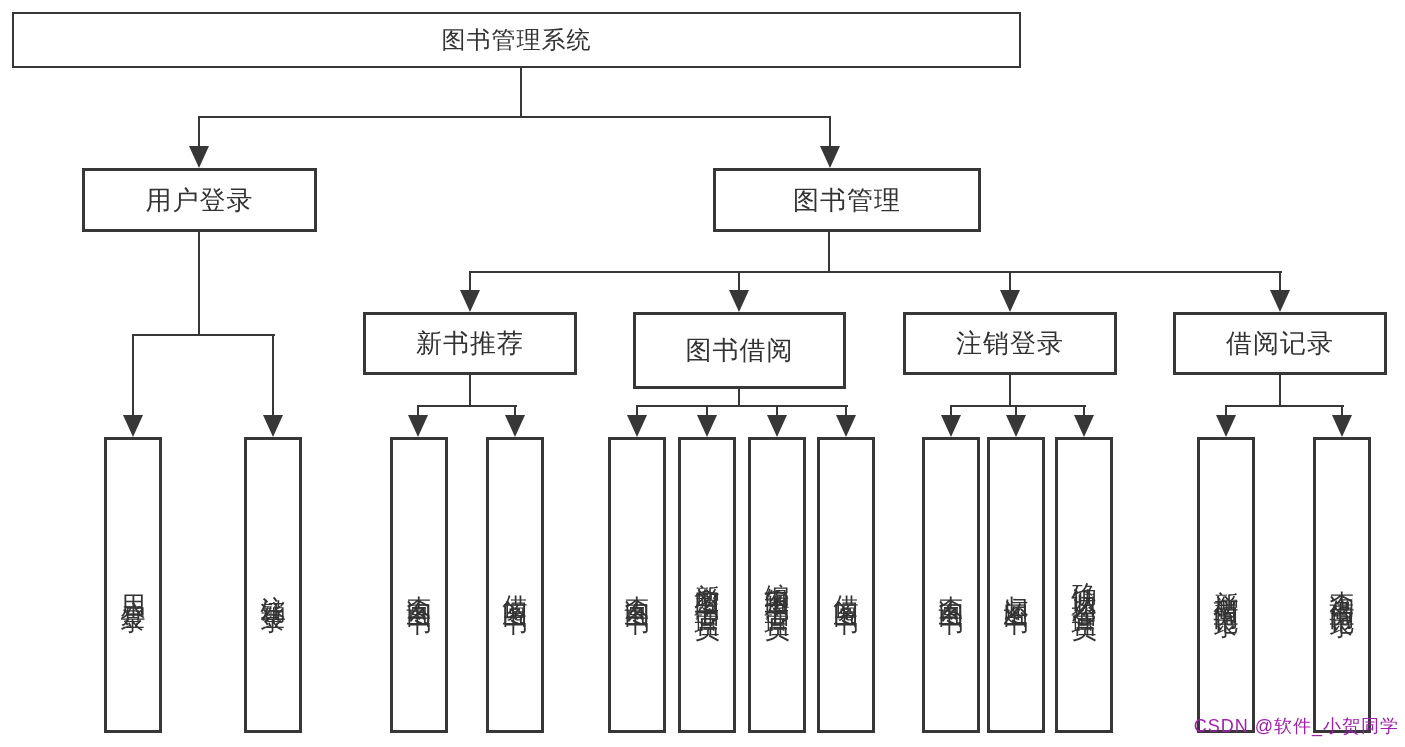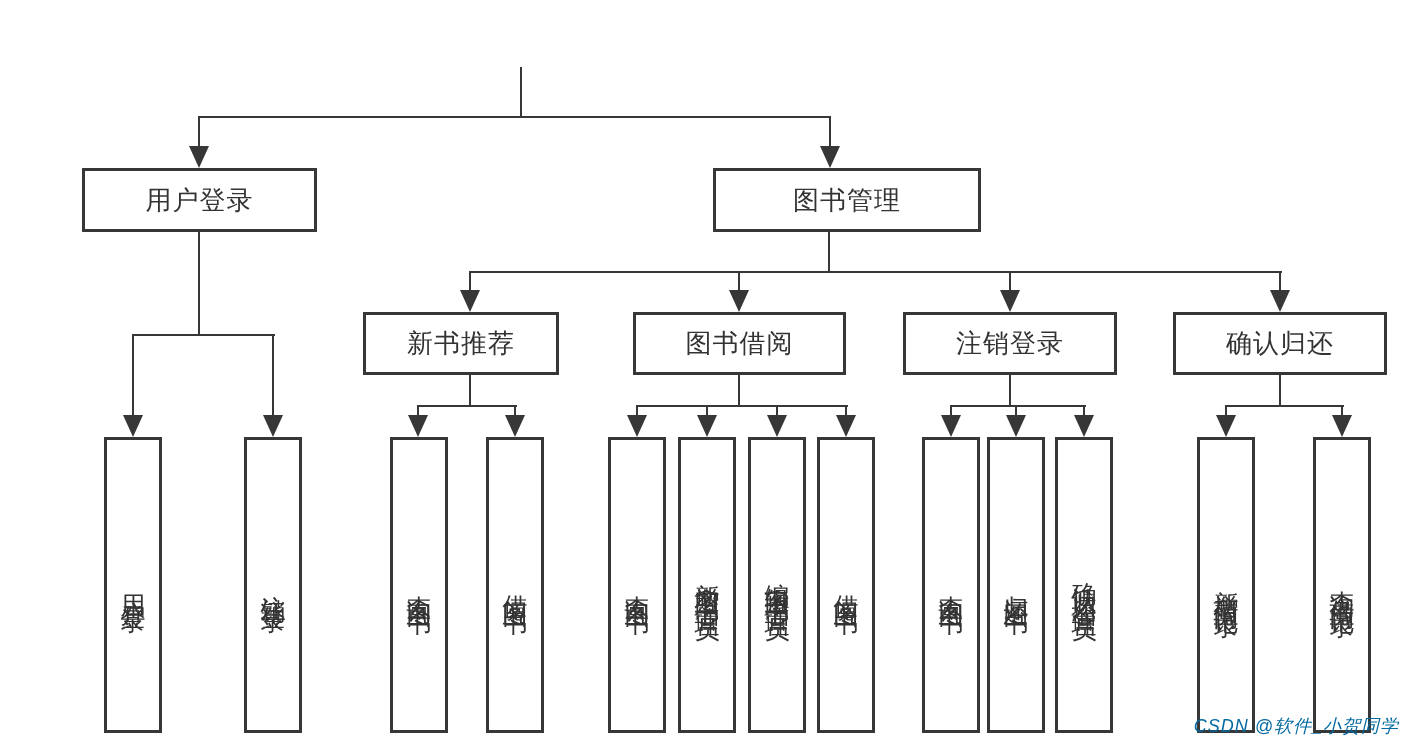--- a/index.html
+++ b/index.html
@@ -51,25 +51,24 @@
     letter-spacing:5px;
     line-height:1;
     white-space:nowrap;
   }
   
   .watermark{
     position:absolute;
     right:6px;
     top:714px;
     font-size:18px;
-    color:#0369a1;
+    color:#a21caf;
     letter-spacing:1px;
     z-index:5;
     white-space:nowrap;
-    font-style:italic;
   }
 </style>
 </head>
 <body>
 
 <div class="canvas">
 
   <div class="ln v" style="left:520px;top:67px;height:50px"></div>
   <div class="ln h" style="left:198px;top:116px;width:633px"></div>
 
@@ -104,28 +103,29 @@
   <div class="arrow" style="left:627px;top:406px;height:31px"></div>
   <div class="arrow" style="left:697px;top:406px;height:31px"></div>
   <div class="arrow" style="left:767px;top:406px;height:31px"></div>
   <div class="arrow" style="left:836px;top:406px;height:31px"></div>
   <div class="arrow" style="left:941px;top:406px;height:31px"></div>
   <div class="arrow" style="left:1006px;top:406px;height:31px"></div>
   <div class="arrow" style="left:1074px;top:406px;height:31px"></div>
   <div class="arrow" style="left:1216px;top:406px;height:31px"></div>
   <div class="arrow" style="left:1332px;top:406px;height:31px"></div>
 
+  <div class="box root" style="left:12px;top:12px;width:1009px;height:56px">图书管理系统</div>
 
   <div class="box h2" style="left:82px;top:168px;width:235px;height:64px">用户登录</div>
   <div class="box h2" style="left:713px;top:168px;width:268px;height:64px">图书管理</div>
 
-  <div class="box h3" style="left:363px;top:312px;width:196px;height:63px">新书推荐</div>
-  <div class="box h3" style="left:633px;top:312px;width:213px;height:63px">图书借阅</div>
+  <div class="box h3" style="left:363px;top:312px;width:214px;height:63px">新书推荐</div>
+  <div class="box h3" style="left:633px;top:312px;width:213px;height:77px">图书借阅</div>
   <div class="box h3" style="left:903px;top:312px;width:214px;height:63px">注销登录</div>
-  <div class="box h3" style="left:1173px;top:312px;width:214px;height:63px">确认归还</div>
+  <div class="box h3" style="left:1173px;top:312px;width:214px;height:63px">借阅记录</div>
 
   <div class="box leaf" style="left:104px;top:437px;width:58px;height:296px">
     <span class="vt">用户登录</span>
   </div>
   <div class="box leaf" style="left:244px;top:437px;width:58px;height:296px">
     <span class="vt">注销登录</span>
   </div>
 
   <div class="box leaf" style="left:390px;top:437px;width:58px;height:296px">
     <span class="vt">查询图书</span>

